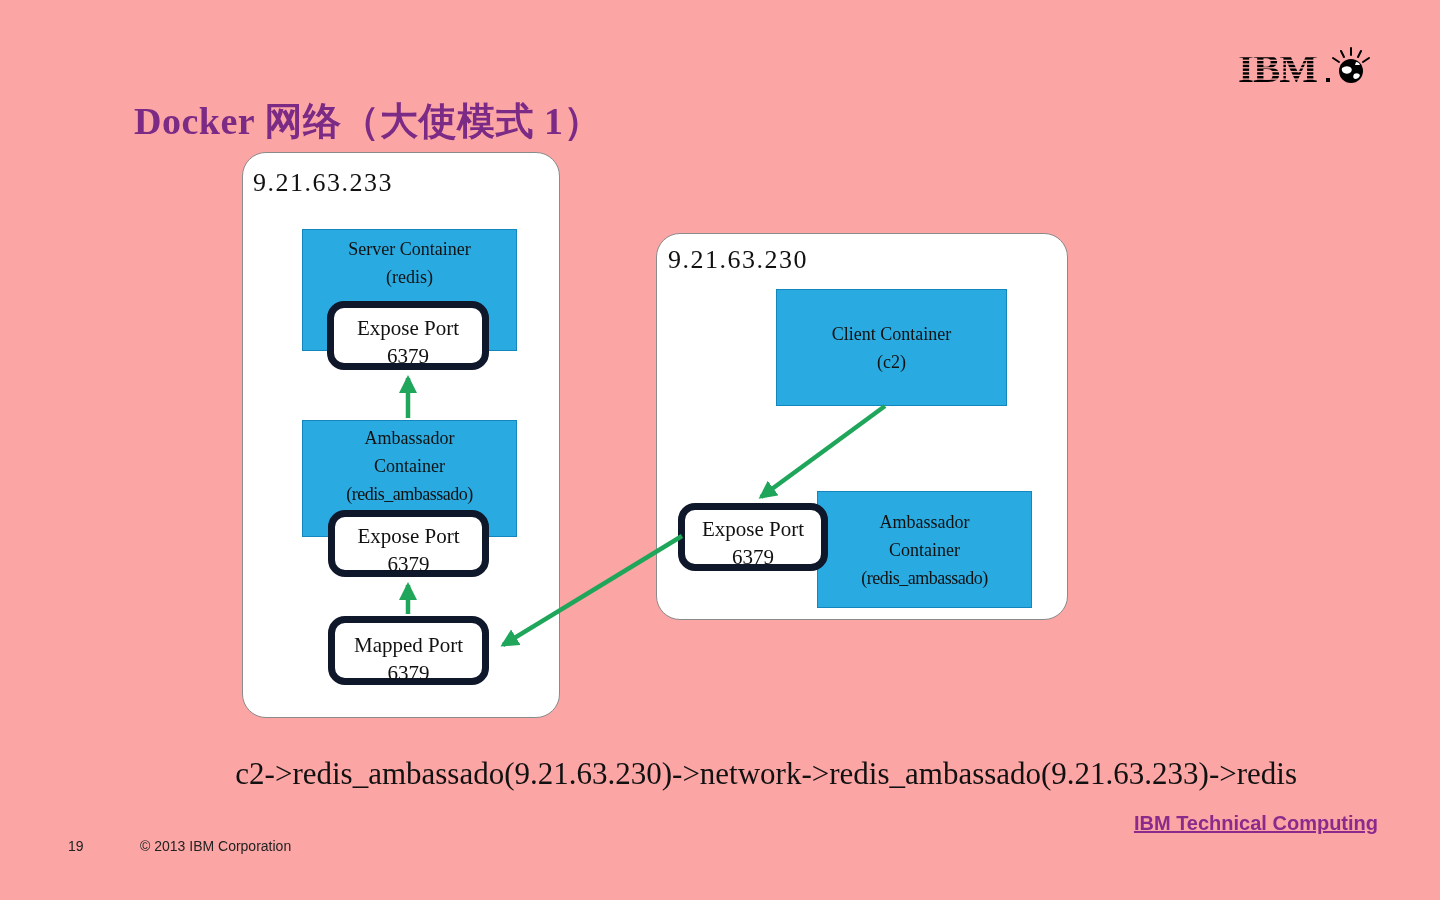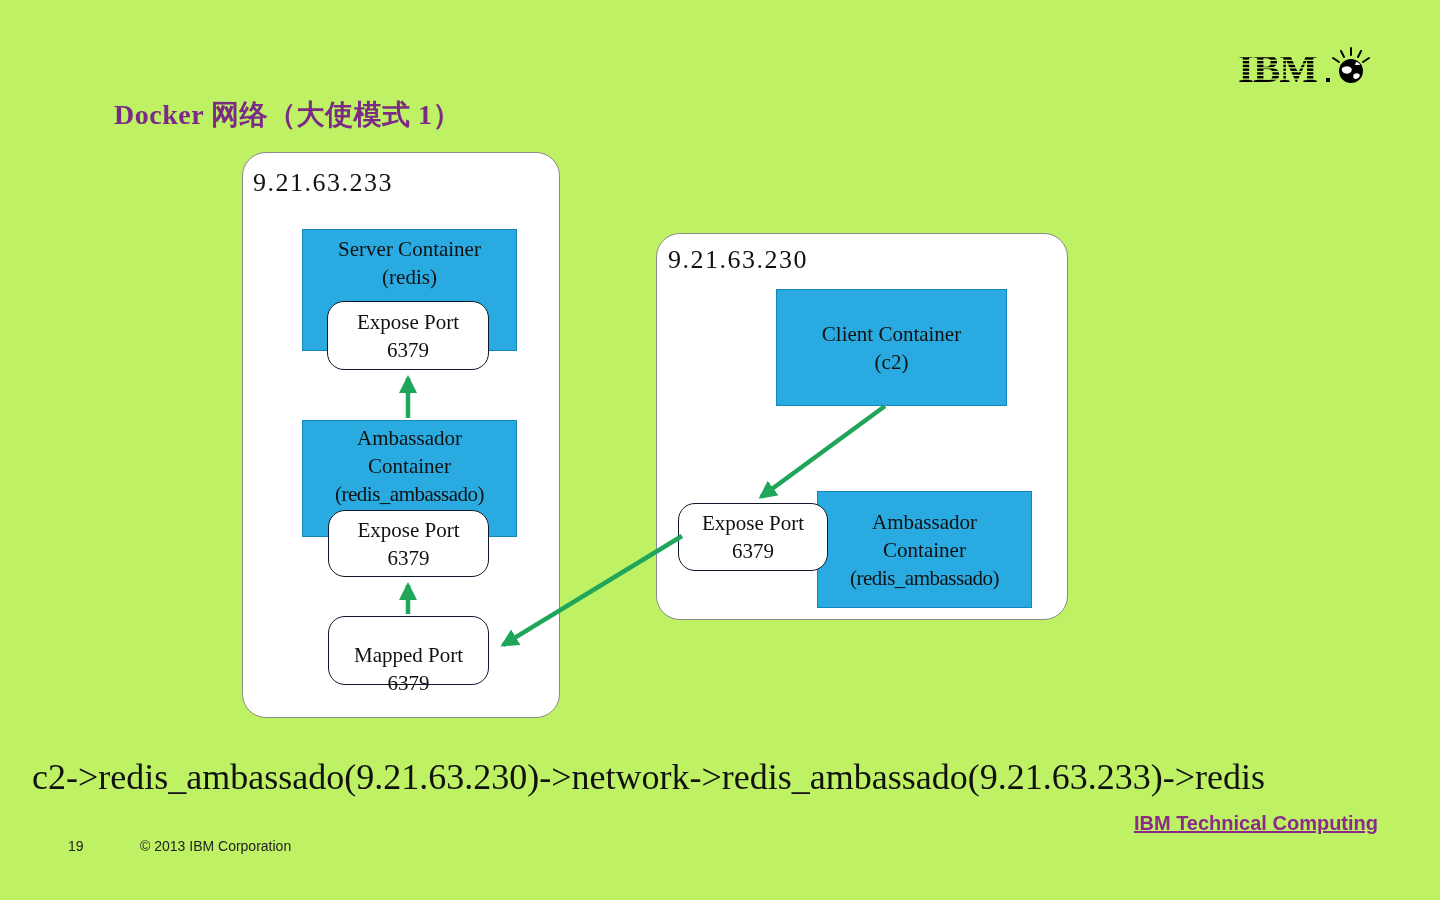--- a/index.html
+++ b/index.html
@@ -1,32 +1,32 @@
 <!DOCTYPE html>
 <html><head>
 <meta charset="utf-8">
 <style>
   * { margin: 0; padding: 0; box-sizing: border-box; }
   html, body { background: #ffffff; }
   .slide {
     position: relative;
     width: 1440px;
     height: 900px;
-    background: #bef264;
+    background: #fca5a5;
     font-family: "Liberation Serif", "DejaVu Serif", serif;
     color: #111111;
     overflow: hidden;
   }
 
   
   .title {
     position: absolute;
-    left: 114px;
+    left: 134px;
     top: 96px;
-    font-size: 28px;
+    font-size: 38px;
     font-weight: bold;
     color: #7B2A85;
     letter-spacing: 0.5px;
     white-space: nowrap;
   }
   .ibm-logo {
     position: absolute;
     left: 1238px;
     top: 38px;
     width: 132px;
@@ -53,70 +53,70 @@
   }
   .ip-left  { left: 253px; top: 168px; }
   .ip-right { left: 668px; top: 245px; }
 
   
   .cbox {
     position: absolute;
     background: #29ABE2;
     border: 1px solid #1286bd;
     text-align: center;
-    font-size: 21px;
+    font-size: 18px;
     line-height: 28px;
     color: #111111;
     z-index: 2;
     white-space: nowrap;
   }
   .cbox-server     { left: 302px; top: 229px; width: 215px; height: 122px; padding-top: 5px; }
   .cbox-ambassador { left: 302px; top: 420px; width: 215px; height: 117px; padding-top: 3px; }
   .cbox-client     { left: 776px; top: 289px; width: 231px; height: 117px;
                      display: flex; flex-direction: column; justify-content: center; }
   .cbox-r-ambassador { left: 817px; top: 491px; width: 215px; height: 117px;
                      display: flex; flex-direction: column; justify-content: center; }
   .overflow-line { white-space: nowrap; overflow: visible; letter-spacing: -0.5px; }
 
   
   .pbox {
     position: absolute;
     background: #ffffff;
-    border: 1px solid #0f172a;
+    border: 7px solid #0f172a;
     border-radius: 17px;
     text-align: center;
     font-size: 21px;
     line-height: 28px;
     color: #111111;
     z-index: 3;
     white-space: nowrap;
   }
   .pbox-expose-top { left: 327px; top: 301px; width: 162px; height: 69px; padding-top: 6px; }
   .pbox-expose-mid { left: 328px; top: 510px; width: 161px; height: 67px; padding-top: 5px; }
-  .pbox-mapped     { left: 328px; top: 616px; width: 161px; height: 69px; padding-top: 24px; }
+  .pbox-mapped     { left: 328px; top: 616px; width: 161px; height: 69px; padding-top: 8px; }
   .pbox-expose-r   { left: 678px; top: 503px; width: 150px; height: 68px; padding-top: 5px; }
 
   
   .arrow-overlay {
     position: absolute;
     left: 0; top: 0;
     width: 1440px;
     height: 900px;
     z-index: 6;
     pointer-events: none;
   }
 
   
   .flow-text {
     position: absolute;
     left: 0;
     top: 756px;
     width: 1297px;
-    text-align: center;
-    font-size: 36px;
+    text-align: right;
+    font-size: 31px;
     color: #111111;
     white-space: nowrap;
   }
   .footer-page, .footer-copy {
     position: absolute;
     top: 838px;
     font-family: "Liberation Sans", "DejaVu Sans", sans-serif;
     font-size: 14px;
     color: #222222;
   }

